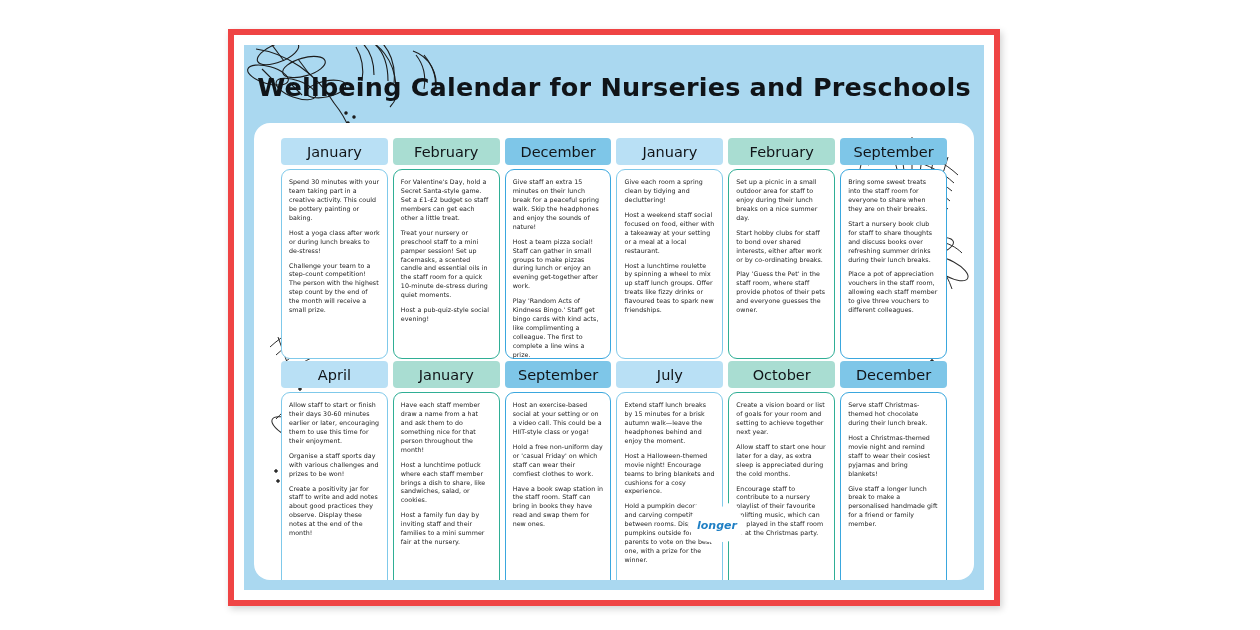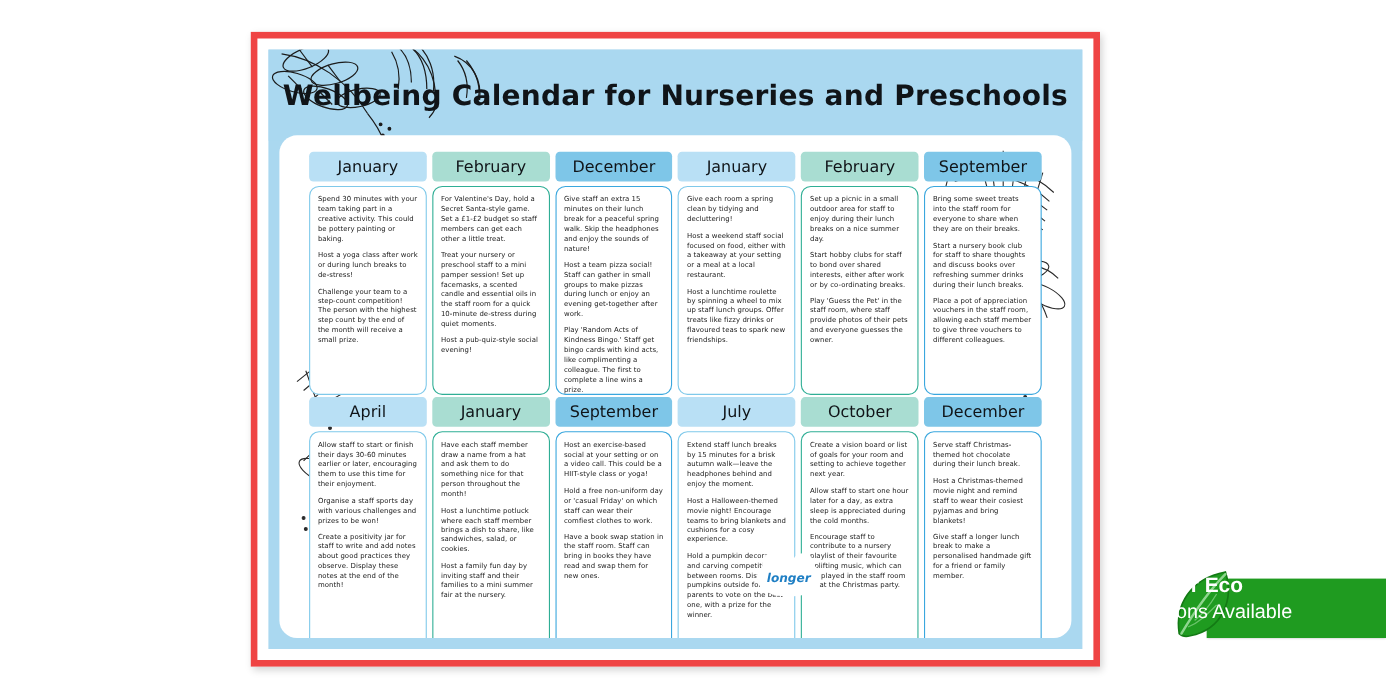--- a/index.html
+++ b/index.html
@@ -428,27 +428,14 @@
 
       </div>
     </div>
   </div>
 
   <div class="twinkl">
     <div class="twinkl-cloud"></div>
     <div class="twinkl-word">longer</div>
   </div>
 
-  <div class="eco-badge">
-    <div class="eco-ribbon"></div>
-    <div class="eco-leaf">
-      <svg width="72" height="66" viewBox="0 0 72 66">
-        <path d="M8 58 C4 32 18 8 50 2 C58 26 48 54 18 60 C14 61 10 60 8 58 Z" fill="#1f9b20" stroke="#137a14" stroke-width="1.5"></path>
-        <path d="M10 58 C22 38 36 18 50 4" fill="none" stroke="#8fd68f" stroke-width="2.2" stroke-linecap="round"></path>
-        <path d="M22 46 C30 40 36 32 42 22" fill="none" stroke="#6bc46b" stroke-width="1.2"></path>
-        <path d="M16 52 C26 48 34 40 42 32" fill="none" stroke="#6bc46b" stroke-width="1.2"></path>
-      </svg>
-    </div>
-    <div class="eco-line1">Super Eco</div>
-    <div class="eco-line2">Options Available</div>
-  </div>
 
 </div>
 
 </body></html>

